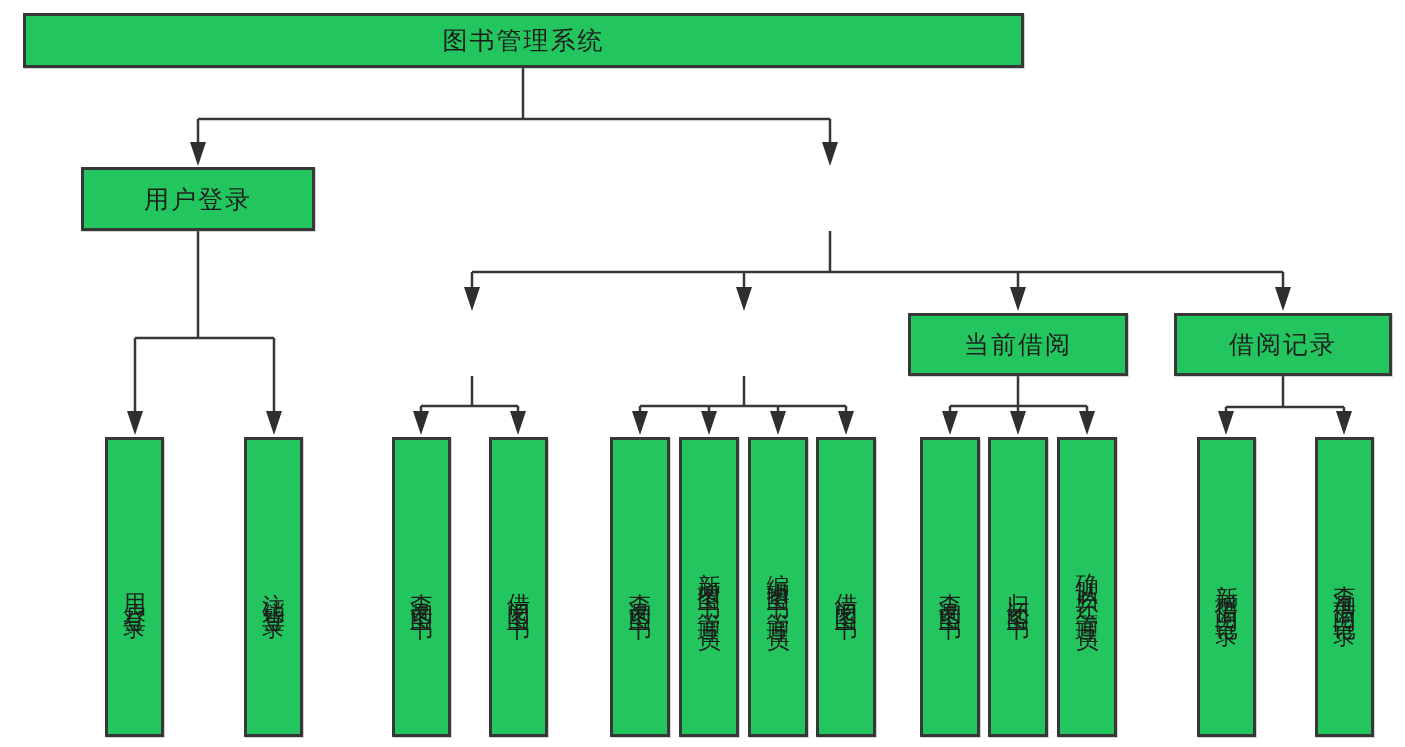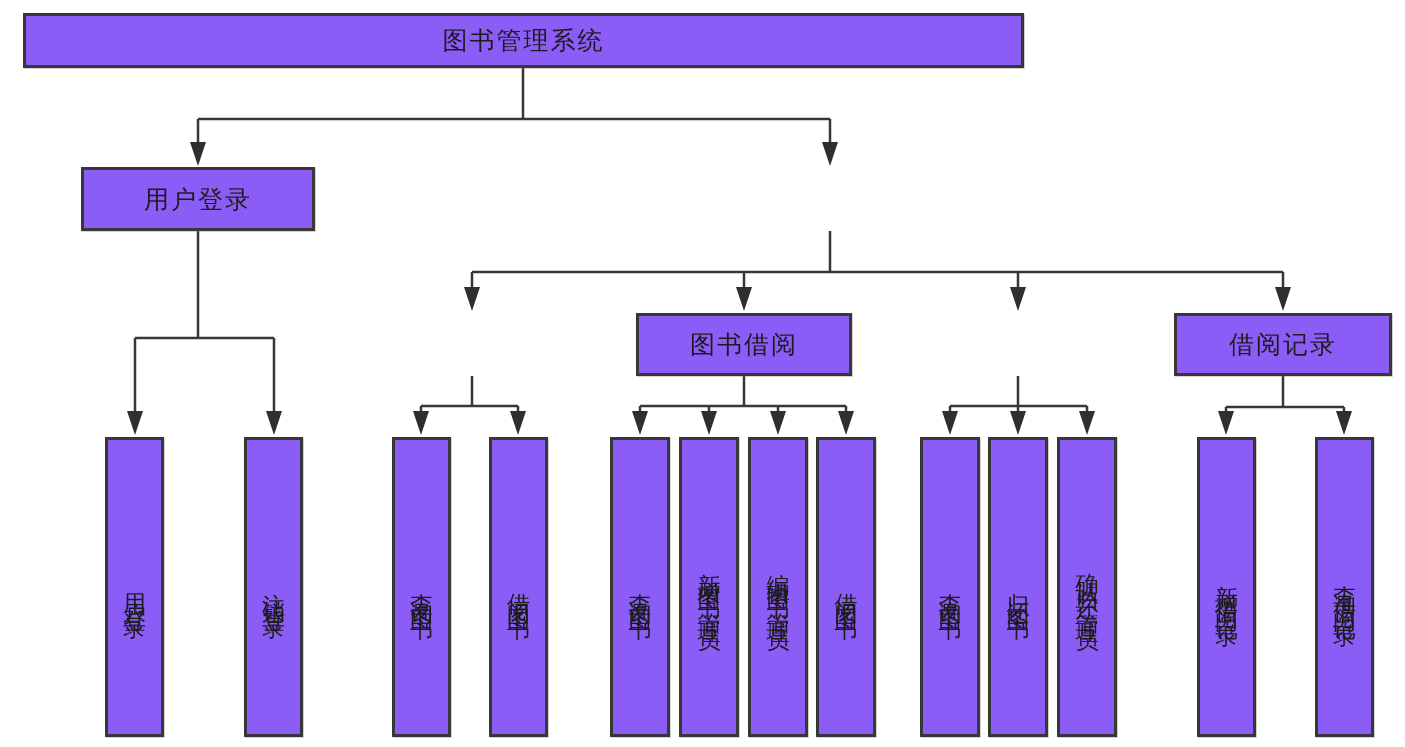--- a/index.html
+++ b/index.html
@@ -14,21 +14,21 @@
   .wires {
     position: absolute;
     left: 0; top: 0;
     width: 1405px; height: 747px;
     pointer-events: none;
   }
   .node {
     position: absolute;
     box-sizing: border-box;
     border: 3px solid #373737;
-    background: #8b5cf6;
+    background: #22c55e;
     display: flex;
     align-items: center;
     justify-content: center;
     color: #1c1c1c;
     box-shadow: 1px 1px 0 rgba(130,130,130,0.35);
   }
   .hlabel {
     font-size: 25px;
     letter-spacing: 2px;
     white-space: nowrap;
@@ -94,22 +94,22 @@
   </svg>
 
   <div class="node" style="left:23px; top:13px; width:1001px; height:55px;">
     <span class="hlabel">图书管理系统</span>
   </div>
 
   <div class="node" style="left:81px; top:167px; width:234px; height:64px;">
     <span class="hlabel">用户登录</span>
   </div>
 
-  <div class="node" style="left:636px; top:313px; width:216px; height:63px;">
-    <span class="hlabel">图书借阅</span>
+  <div class="node" style="left:908px; top:313px; width:220px; height:63px;">
+    <span class="hlabel">当前借阅</span>
   </div>
   <div class="node" style="left:1174px; top:313px; width:218px; height:63px;">
     <span class="hlabel">借阅记录</span>
   </div>
 
   <div class="node leaf" style="left:105px; width:59px;">
     <span class="vtext">用户登录</span>
   </div>
   <div class="node leaf" style="left:244px; width:59px;">
     <span class="vtext">注销登录</span>

